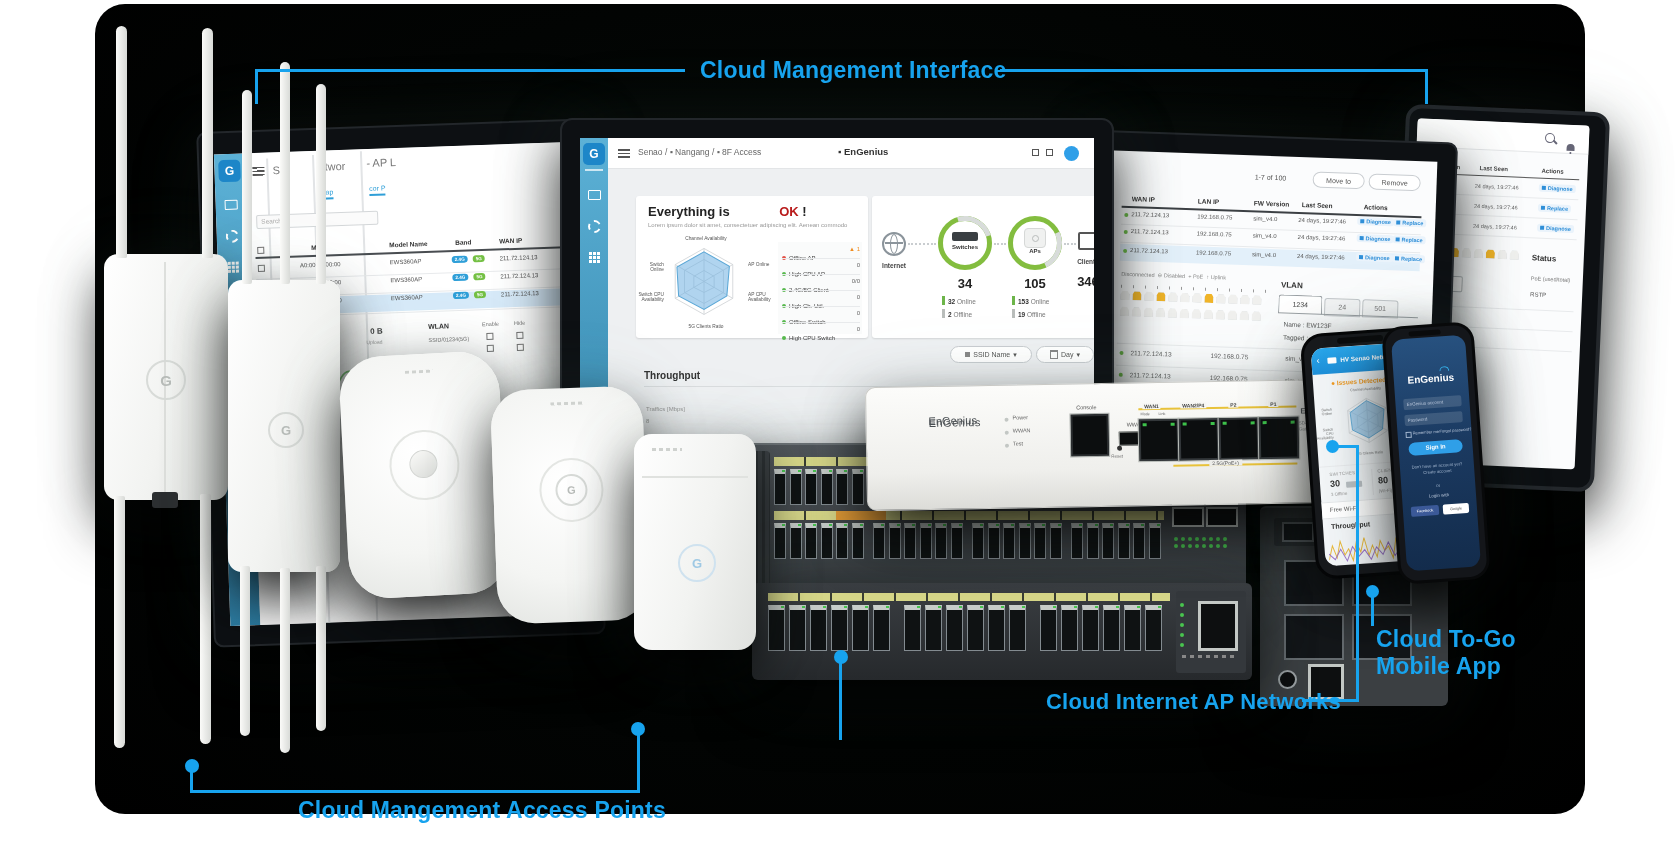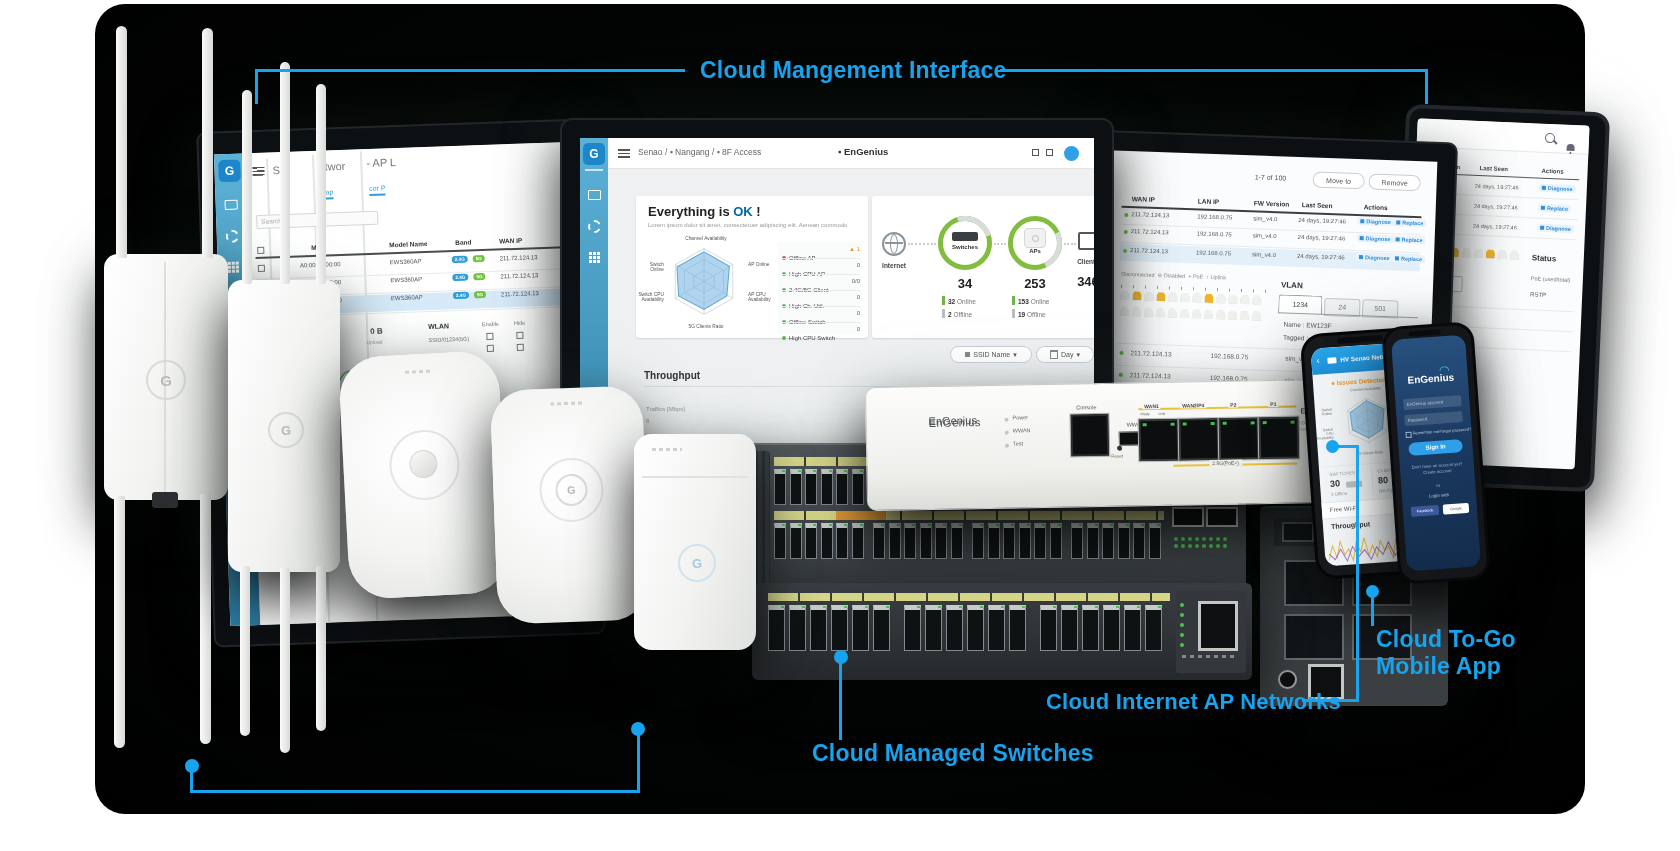--- a/index.html
+++ b/index.html
@@ -315,21 +315,21 @@
       <div class="a hamb" style="left:38px;top:11px;"></div>
       <div class="a t" style="left:58px;top:9px;font-size:8.5px;color:#666;">
         <span>Senao</span> / ▪ <span>Nangang</span> / ▪ <span>8F Access</span>
       </div>
       <div class="a t" style="left:258px;top:8px;font-size:9.5px;font-weight:bold;color:#333;">▪ <span>EnGenius</span></div>
       <div class="a tinybox" style="left:452px;top:11px;border-color:#555;"></div>
       <div class="a tinybox" style="left:466px;top:11px;border-color:#555;"></div>
       <div class="a" style="left:484px;top:8px;width:15px;height:15px;border-radius:50%;background:#2f9fe8;"></div>
 
       <div class="a" style="left:56px;top:58px;width:232px;height:142px;background:#fff;border-radius:3px;box-shadow:0 1px 2px rgba(0,0,0,.12);">
-        <div class="a t" style="left:12px;top:8px;font-size:13px;font-weight:bold;color:#222;"><span>Everything is </span><span style="color:#0369a1;">OK</span><span> !</span></div>
+        <div class="a t" style="left:12px;top:8px;font-size:13px;font-weight:bold;color:#222;"><span>Everything is </span><span style="color:#b91c1c;margin-left:46px;">OK</span><span> !</span></div>
         <div class="a t" style="left:12px;top:26px;width:210px;overflow:hidden;font-size:6px;color:#999;">Lorem ipsum dolor sit amet, consectetuer adipiscing elit. Aenean commodo</div>
 
         <svg class="a" style="left:16px;top:44px;" width="104" height="88" viewBox="0 0 120 104">
           <g stroke="#cfd3d6" fill="none" stroke-width="1">
             <polygon points="60,10 94,29 94,69 60,88 26,69 26,29"></polygon>
             <polygon points="60,23 83,36 83,62 60,75 37,62 37,36"></polygon>
             <polygon points="60,36 72,43 72,56 60,62 48,56 48,43"></polygon>
             <line x1="60" y1="10" x2="60" y2="88"></line>
               <line x1="26" y1="29" x2="94" y2="69"></line>
               <line x1="94" y1="29" x2="26" y2="69"></line>
@@ -371,21 +371,21 @@
         <div class="a t" style="left:66px;top:80px;width:54px;text-align:center;font-size:13px;font-weight:bold;color:#222;">34</div>
         <div class="a t" style="left:70px;top:100px;font-size:6.5px;color:#777;"><span class="bar gbar"></span><b style="color:#333;">32</b> <span>Online</span></div>
         <div class="a t" style="left:70px;top:113px;font-size:6.5px;color:#777;"><span class="bar obar"></span><b style="color:#333;">2</b> <span>Offline</span></div>
         <div class="a" style="left:122px;top:47px;width:12px;border-top:2px dotted #c9cdd0;"></div>
         <div class="ring" style="left:136px;top:20px;width:54px;height:54px;"></div>
         <div class="ringgap" style="left:136px;top:20px;width:54px;height:54px;transform:rotate(110deg);"></div>
         <div class="a" style="left:152px;top:32px;width:20px;height:18px;background:#f0f1f0;border:1px solid #d6d8d7;border-radius:4px;">
             <div style="position:absolute;left:7px;top:6px;width:5px;height:5px;border:1px solid #b9bcbb;border-radius:50%;"></div>
           </div>
         <div class="a t" style="left:136px;top:52px;width:54px;text-align:center;font-size:6px;font-weight:bold;color:#333;">APs</div>
-        <div class="a t" style="left:136px;top:80px;width:54px;text-align:center;font-size:13px;font-weight:bold;color:#222;">253</div>
+        <div class="a t" style="left:136px;top:80px;width:54px;text-align:center;font-size:13px;font-weight:bold;color:#222;">105</div>
         <div class="a t" style="left:140px;top:100px;font-size:6.5px;color:#777;"><span class="bar gbar"></span><b style="color:#333;">153</b> <span>Online</span></div>
         <div class="a t" style="left:140px;top:113px;font-size:6.5px;color:#777;"><span class="bar obar"></span><b style="color:#333;">19</b> <span>Offline</span></div>
         <div class="a" style="left:192px;top:47px;width:12px;border-top:2px dotted #c9cdd0;"></div>
         <div class="a" style="left:206px;top:36px;width:20px;height:14px;border:2px solid #555;border-radius:2px;"></div>
 
         <div class="a t" style="left:196px;top:62px;width:40px;text-align:center;font-size:6.5px;font-weight:bold;color:#444;">Clients</div>
         <div class="a t" style="left:196px;top:78px;width:40px;text-align:center;font-size:13px;font-weight:bold;color:#222;">346</div>
       </div>
 
       <div class="a pill" style="left:370px;top:208px;width:80px;height:15px;">
@@ -712,24 +712,24 @@
   <div class="a cl" style="left:255px;top:69px;width:3px;height:35px;"></div>
   <div class="a ctext" style="left:700px;top:57px;">Cloud Mangement Interface</div>
   <div class="a cl" style="left:1000px;top:69px;width:428px;height:3px;"></div>
   <div class="a cl" style="left:1425px;top:69px;width:3px;height:35px;"></div>
 
   <div class="a cdot" style="left:185px;top:759px;"></div>
   <div class="a cl" style="left:190px;top:770px;width:3px;height:22px;"></div>
   <div class="a cl" style="left:190px;top:790px;width:450px;height:3px;"></div>
   <div class="a cl" style="left:637px;top:733px;width:3px;height:58px;"></div>
   <div class="a cdot" style="left:631px;top:722px;"></div>
+  <div class="a ctext" style="left:298px;top:797px;">Cloud Mangement Access Points</div>
 
   <div class="a cdot" style="left:834px;top:650px;"></div>
   <div class="a cl" style="left:839px;top:661px;width:3px;height:79px;"></div>
-  <div class="a ctext" style="left:812px;top:740px;">Cloud Managed Switches</div>
 
   <div class="a cdot" style="left:1326px;top:440px;width:13px;height:13px;"></div>
   <div class="a cl" style="left:1337px;top:445px;width:22px;height:3px;"></div>
   <div class="a cl" style="left:1356px;top:445px;width:3px;height:257px;"></div>
   <div class="a cl" style="left:1302px;top:699px;width:57px;height:3px;"></div>
   <div class="a ctext" style="left:1046px;top:689px;font-size:22px;">Cloud Internet AP Networks</div>
 
   <div class="a cdot" style="left:1366px;top:585px;width:13px;height:13px;"></div>
   <div class="a cl" style="left:1371px;top:596px;width:3px;height:30px;"></div>
   <div class="a ctext" style="left:1376px;top:626px;">Cloud To-Go</div>

